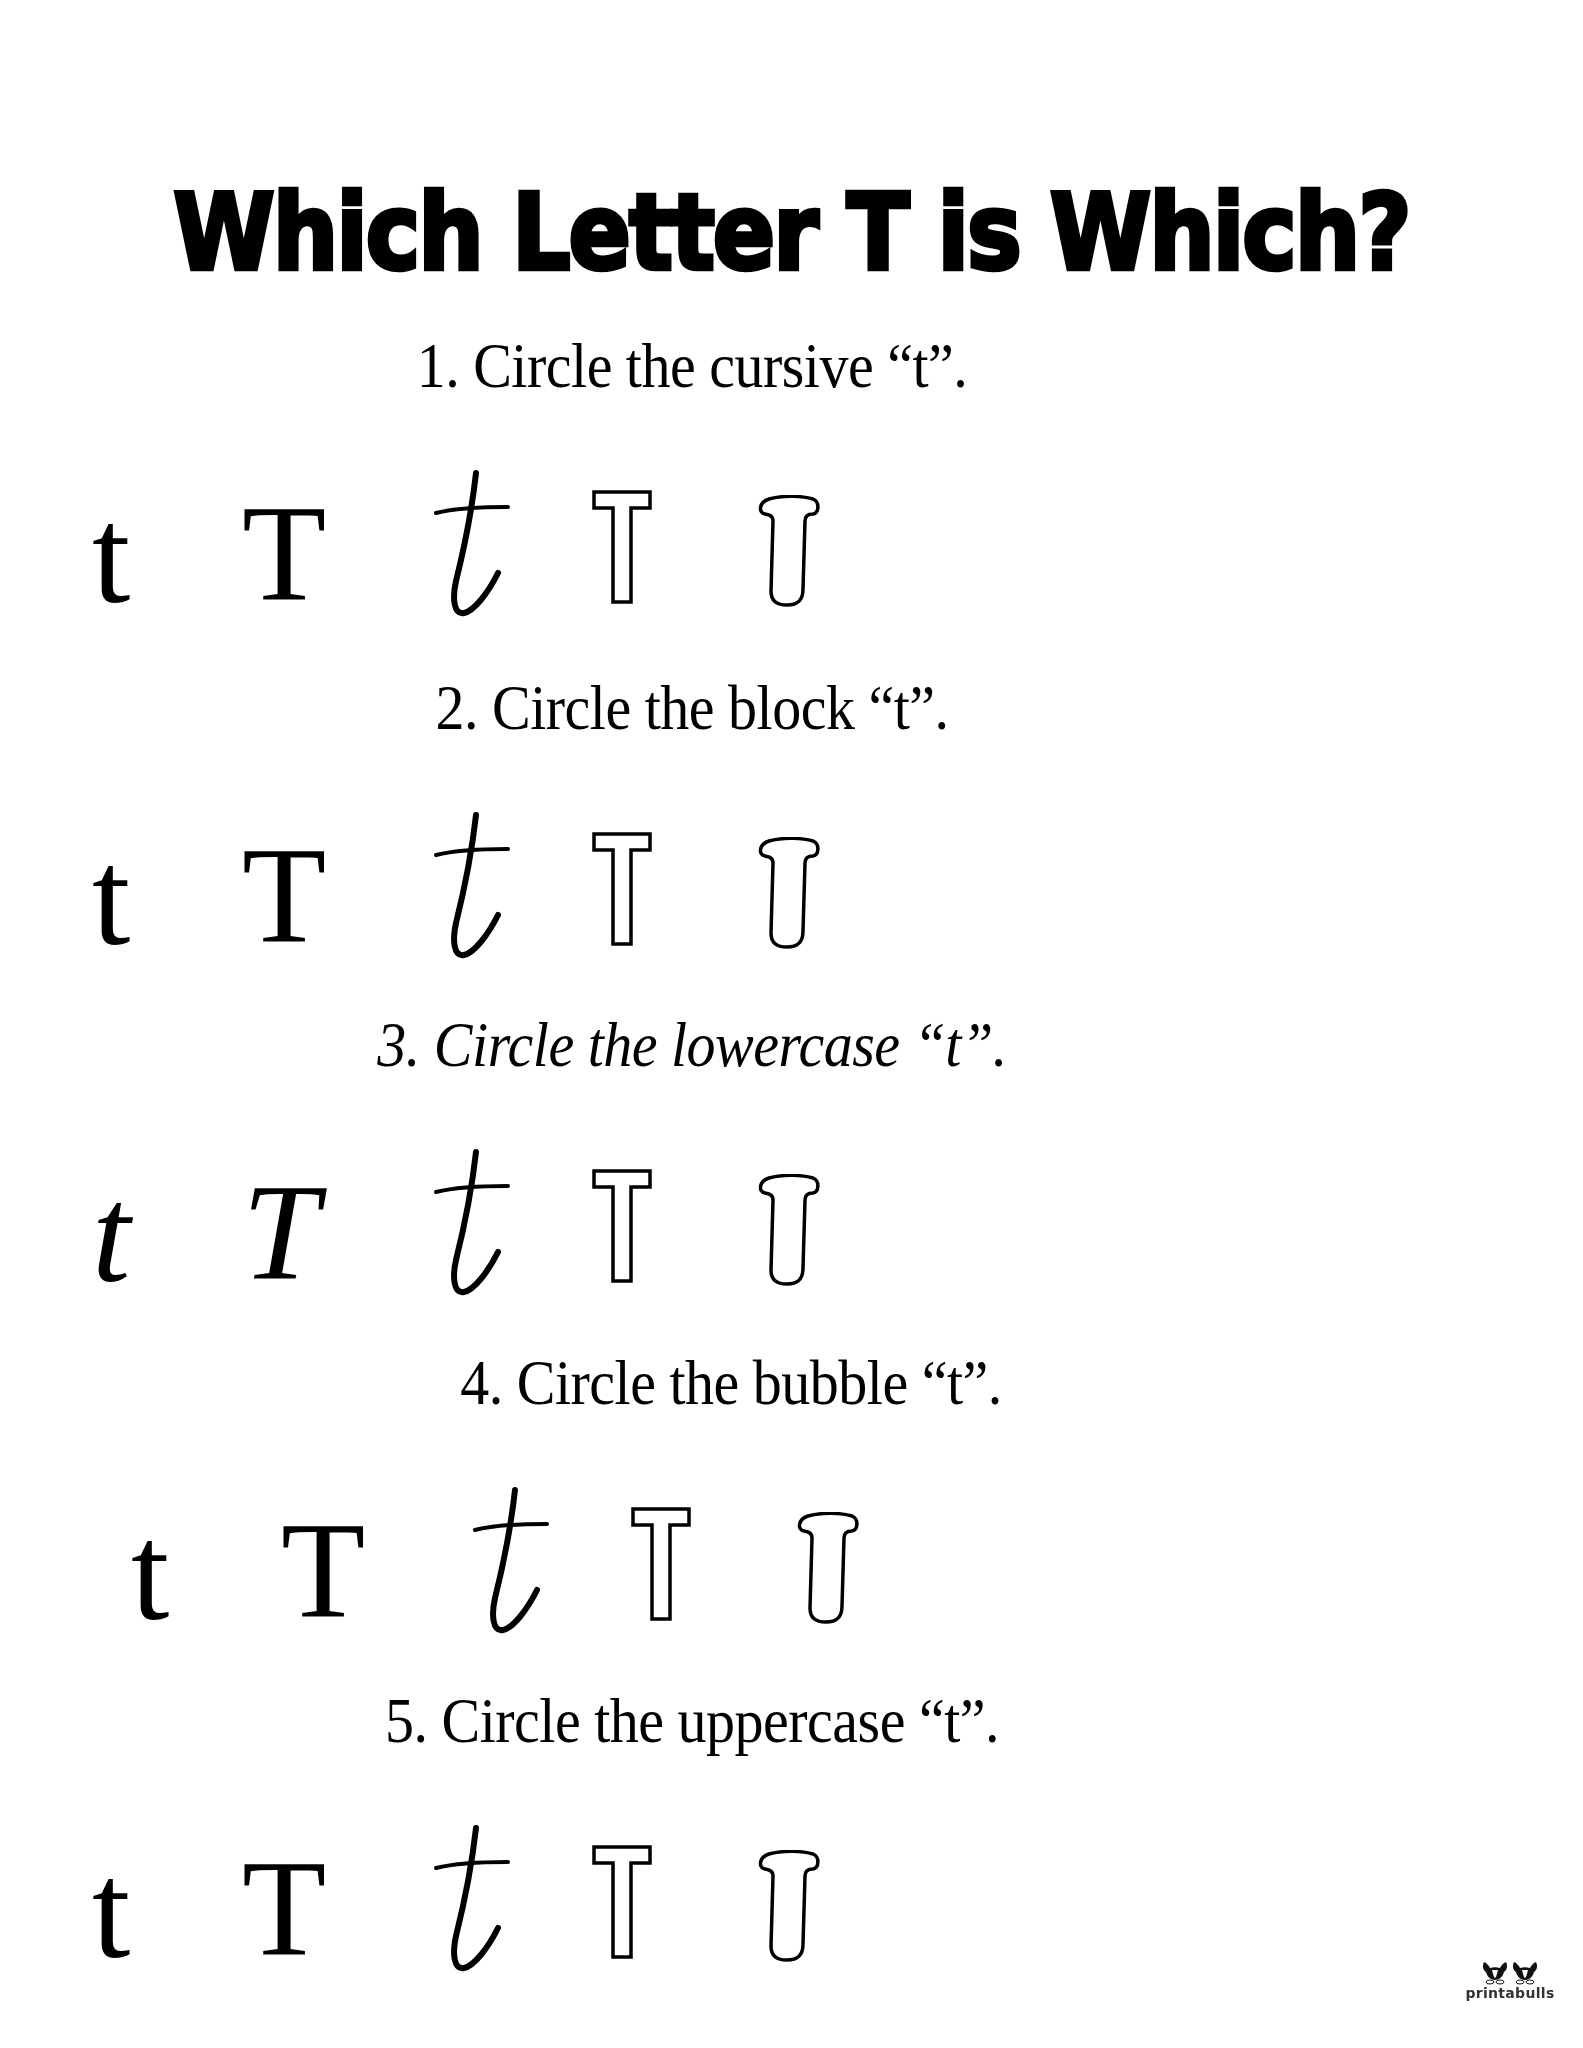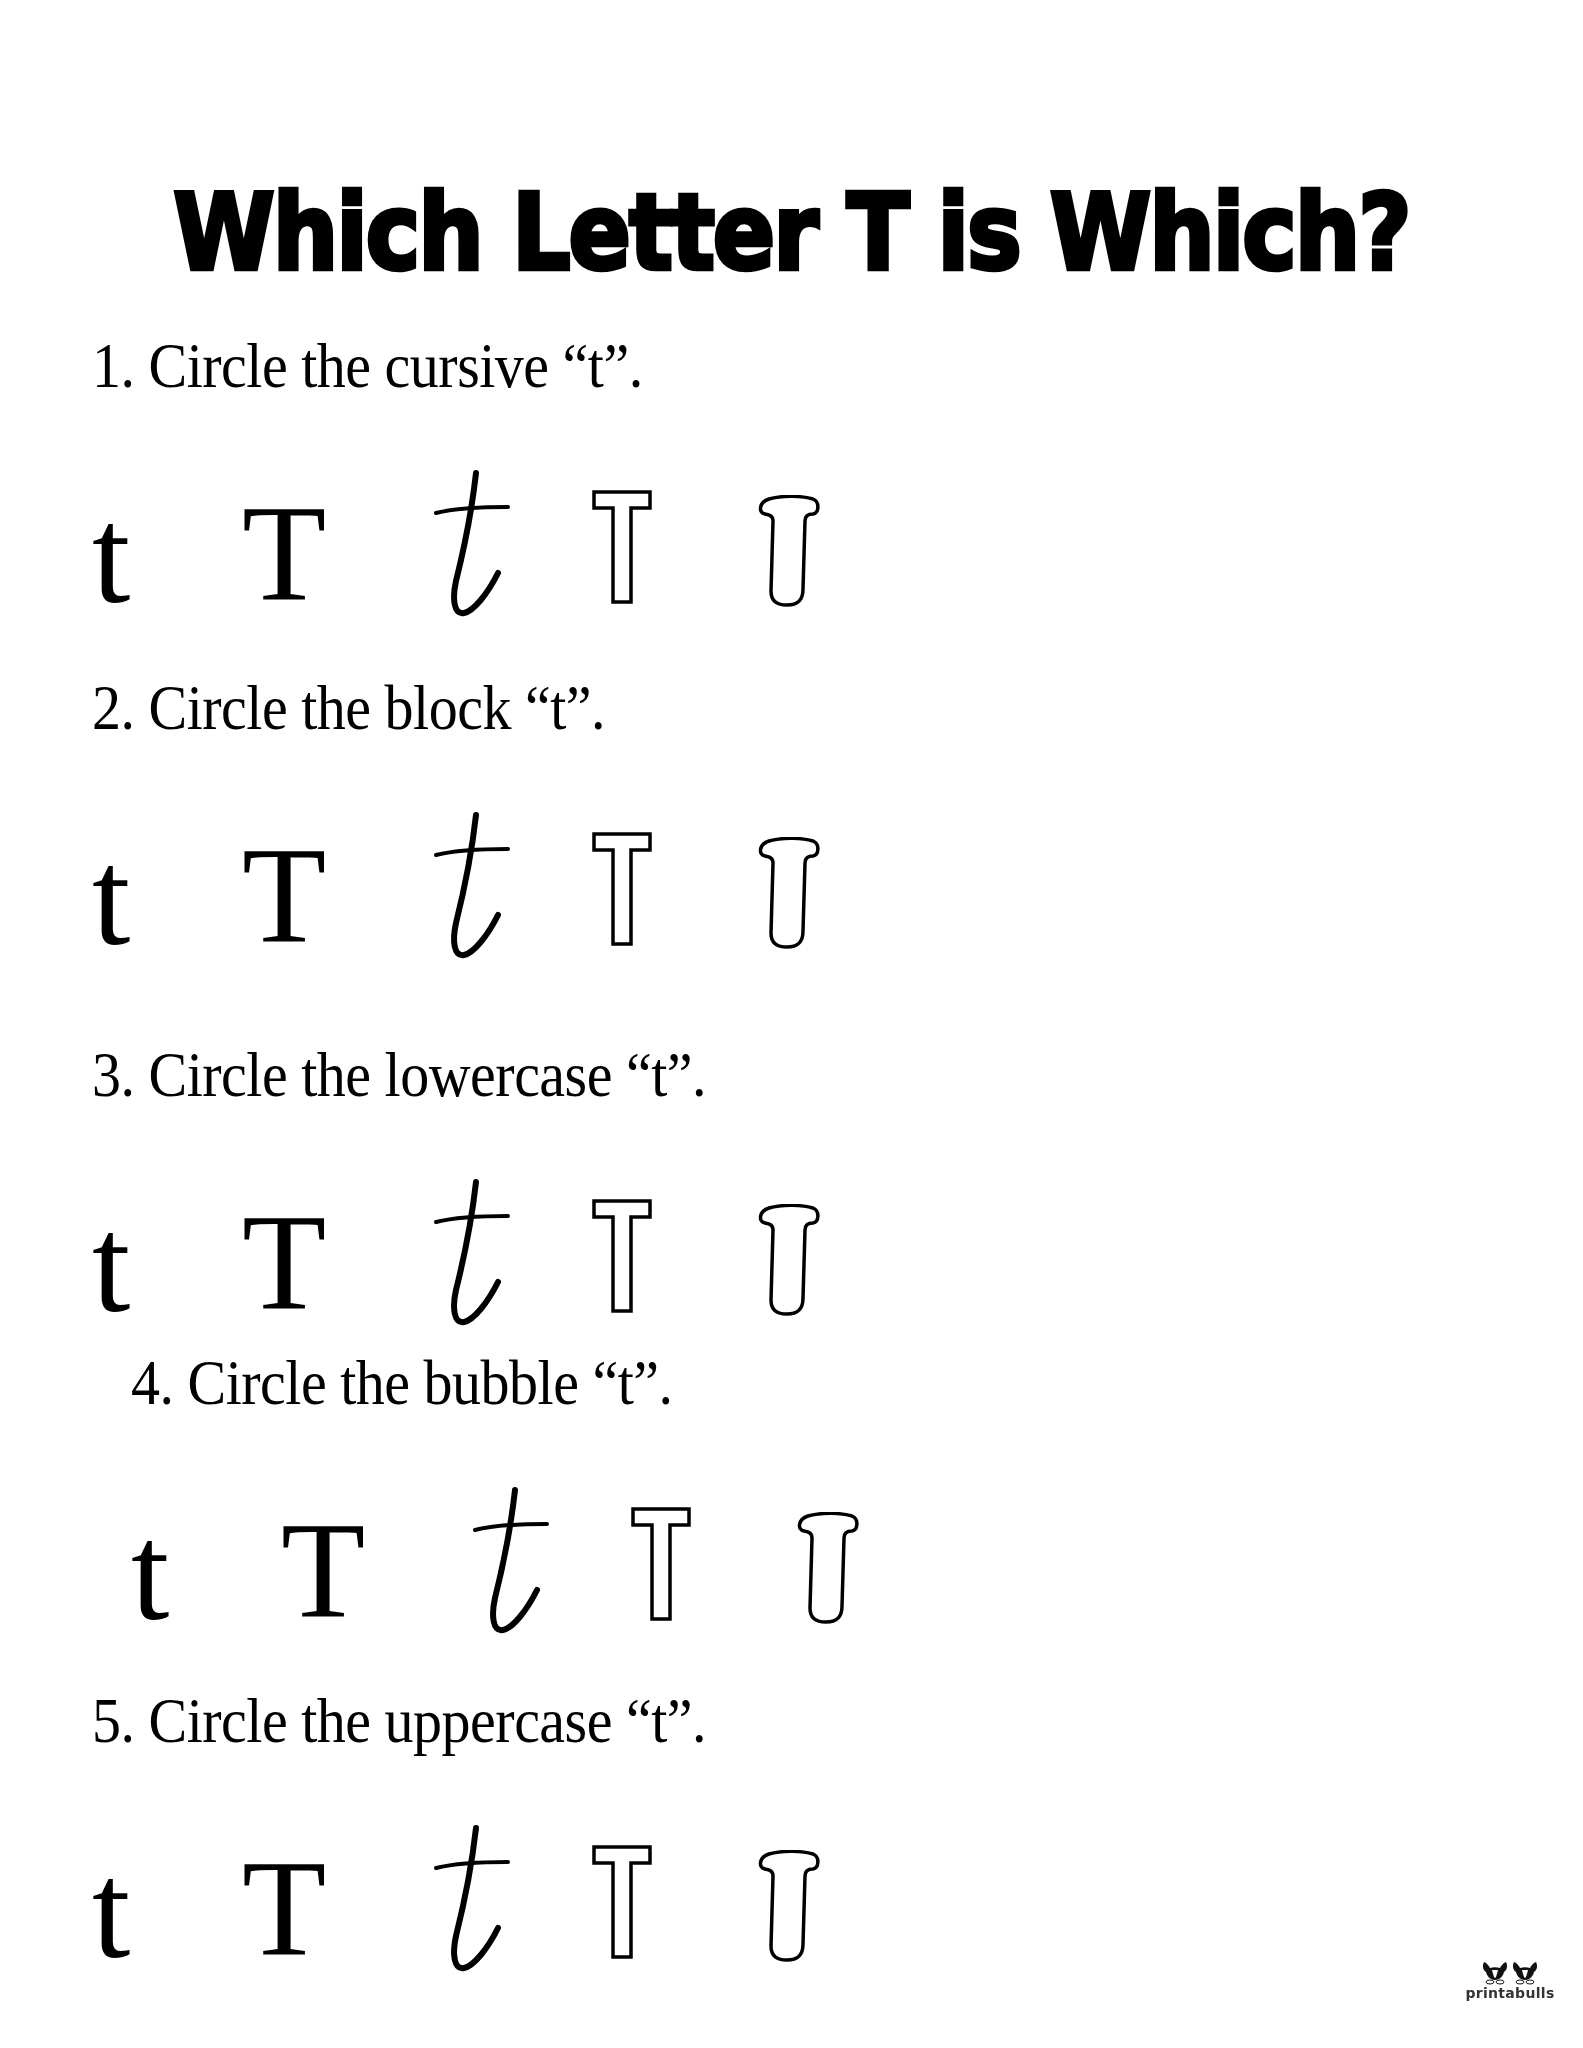--- a/index.html
+++ b/index.html
@@ -26,20 +26,21 @@
       letter-spacing: -2px;
       line-height: 1;
       -webkit-text-stroke: 4px #000;
       transform: scaleY(1.15);
       transform-origin: center top;
     }
     .question {
       position: absolute;
       left: 92px;
       width: 1200px;
+      text-align: center;
     }
     .question-label {
       font-family: "Liberation Serif", serif;
       font-size: 58px;
       line-height: 1;
       letter-spacing: -0.5px;
       white-space: nowrap;
       transform: scaleY(1.08);
       transform-origin: left top;
     }
@@ -145,21 +146,21 @@
       </svg>
     </span>
     <span class="opt opt-bubble">
       <svg width="64" height="112" viewBox="0 0 64 112">
         <path d="M12 4 C26 0 46 1 56 4 C63 7 62 18 56 19 C52 19 48 20 48 26 L46 94 C46 106 40 110 30 110 C20 110 14 106 14 96 L16 26 C16 21 13 20 8 19 C1 18 2 7 12 4 Z" fill="#fff" stroke="#000" stroke-width="3.5" stroke-linejoin="round"></path>
       </svg>
     </span>
   </div>
 </section>
 
-<section class="question" style="top:1044px;">
+<section class="question" style="top:1014px;font-style:italic;">
   <div class="question-label">3. Circle the lowercase “t”.</div>
   <div class="options">
     <span class="opt opt-serif-lower">t</span>
     <span class="opt opt-serif-upper">T</span>
     <span class="opt opt-cursive">
       <svg width="80" height="150" viewBox="0 0 80 150">
         <path d="M44 4 C40 40 32 80 24 112 C20 130 22 146 32 144 C42 142 56 124 66 104" fill="none" stroke="#000" stroke-width="6" stroke-linecap="round"></path>
         <path d="M4 44 C20 40 50 38 76 38" fill="none" stroke="#000" stroke-width="4" stroke-linecap="round"></path>
       </svg>
     </span>

